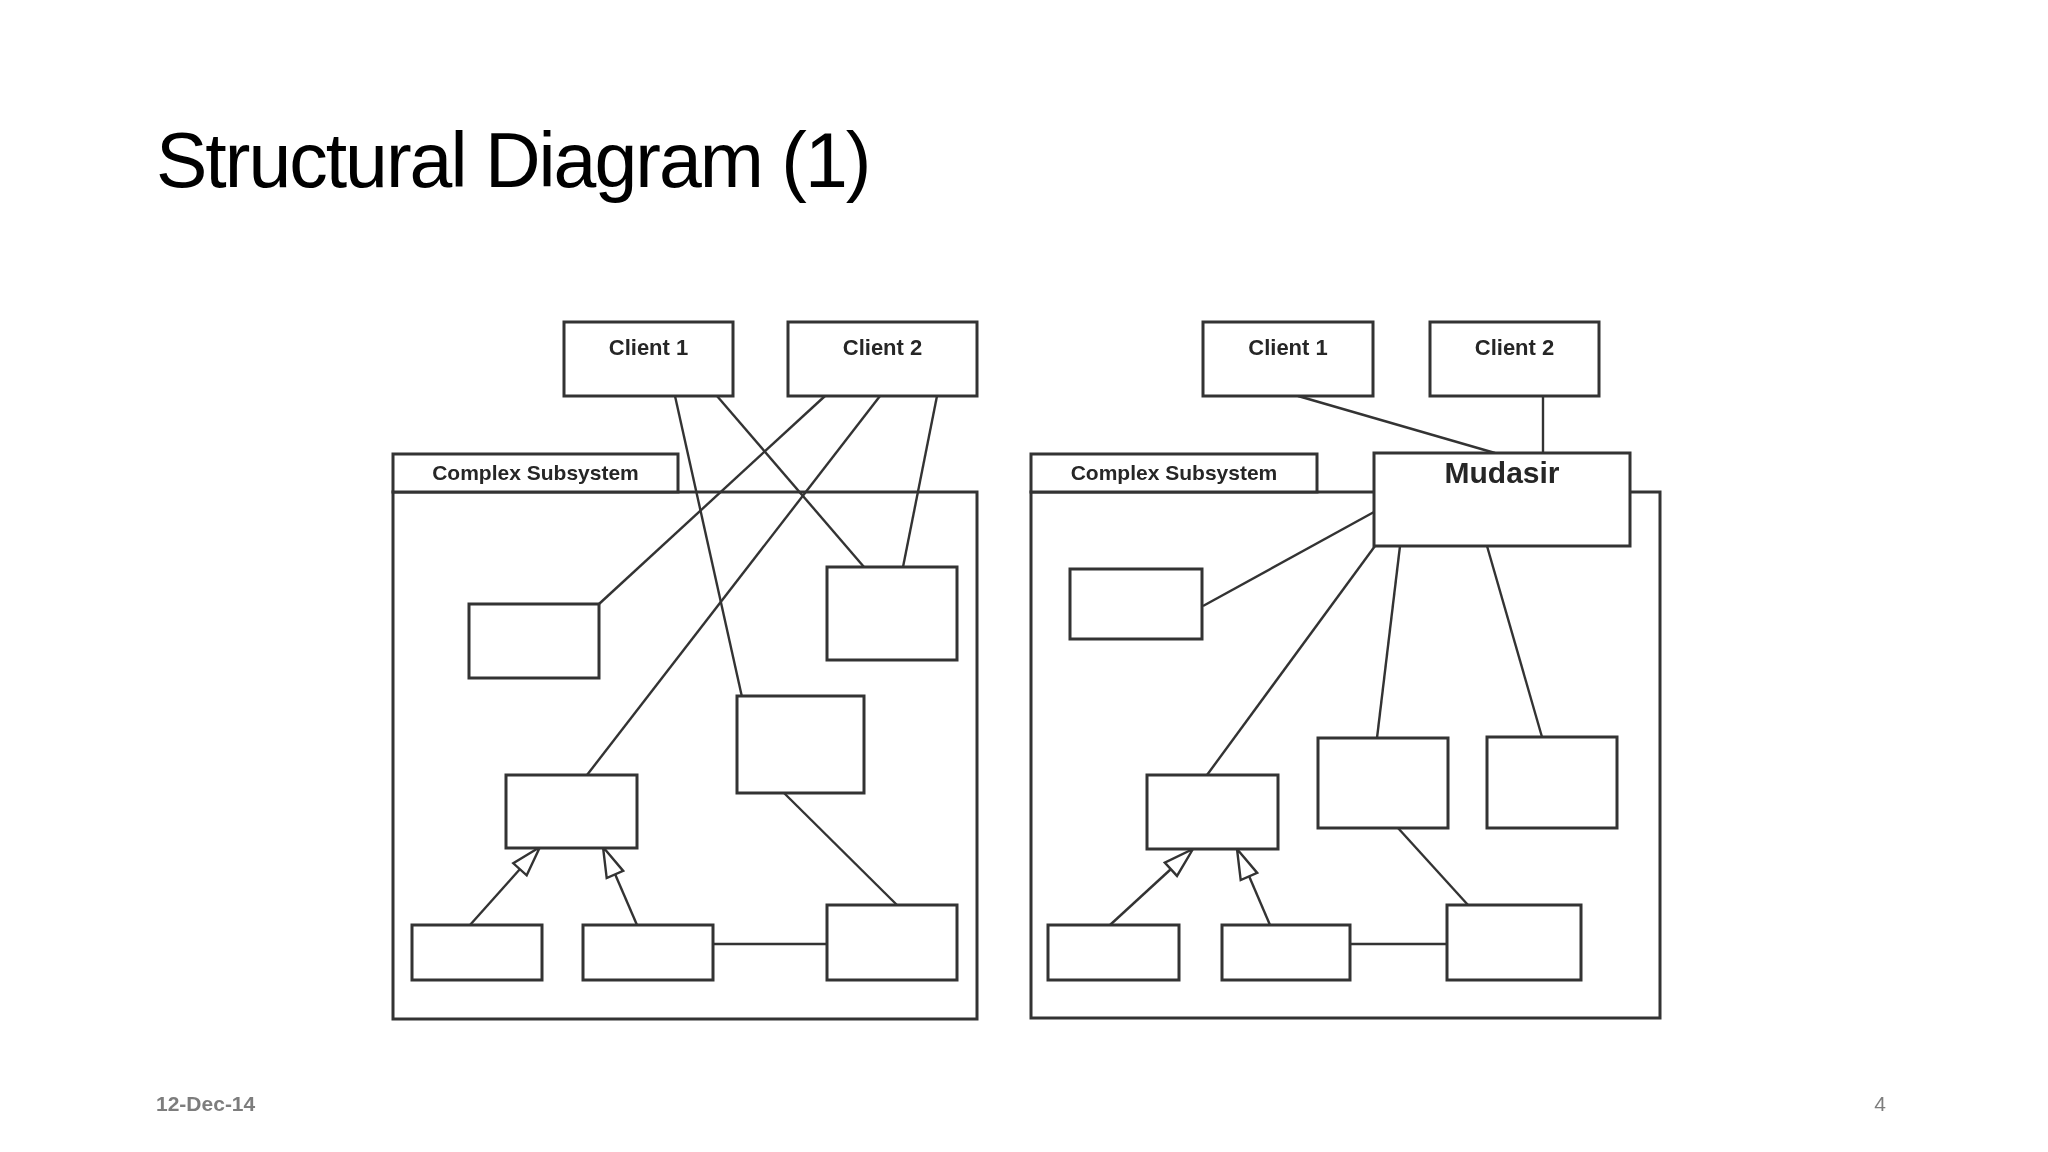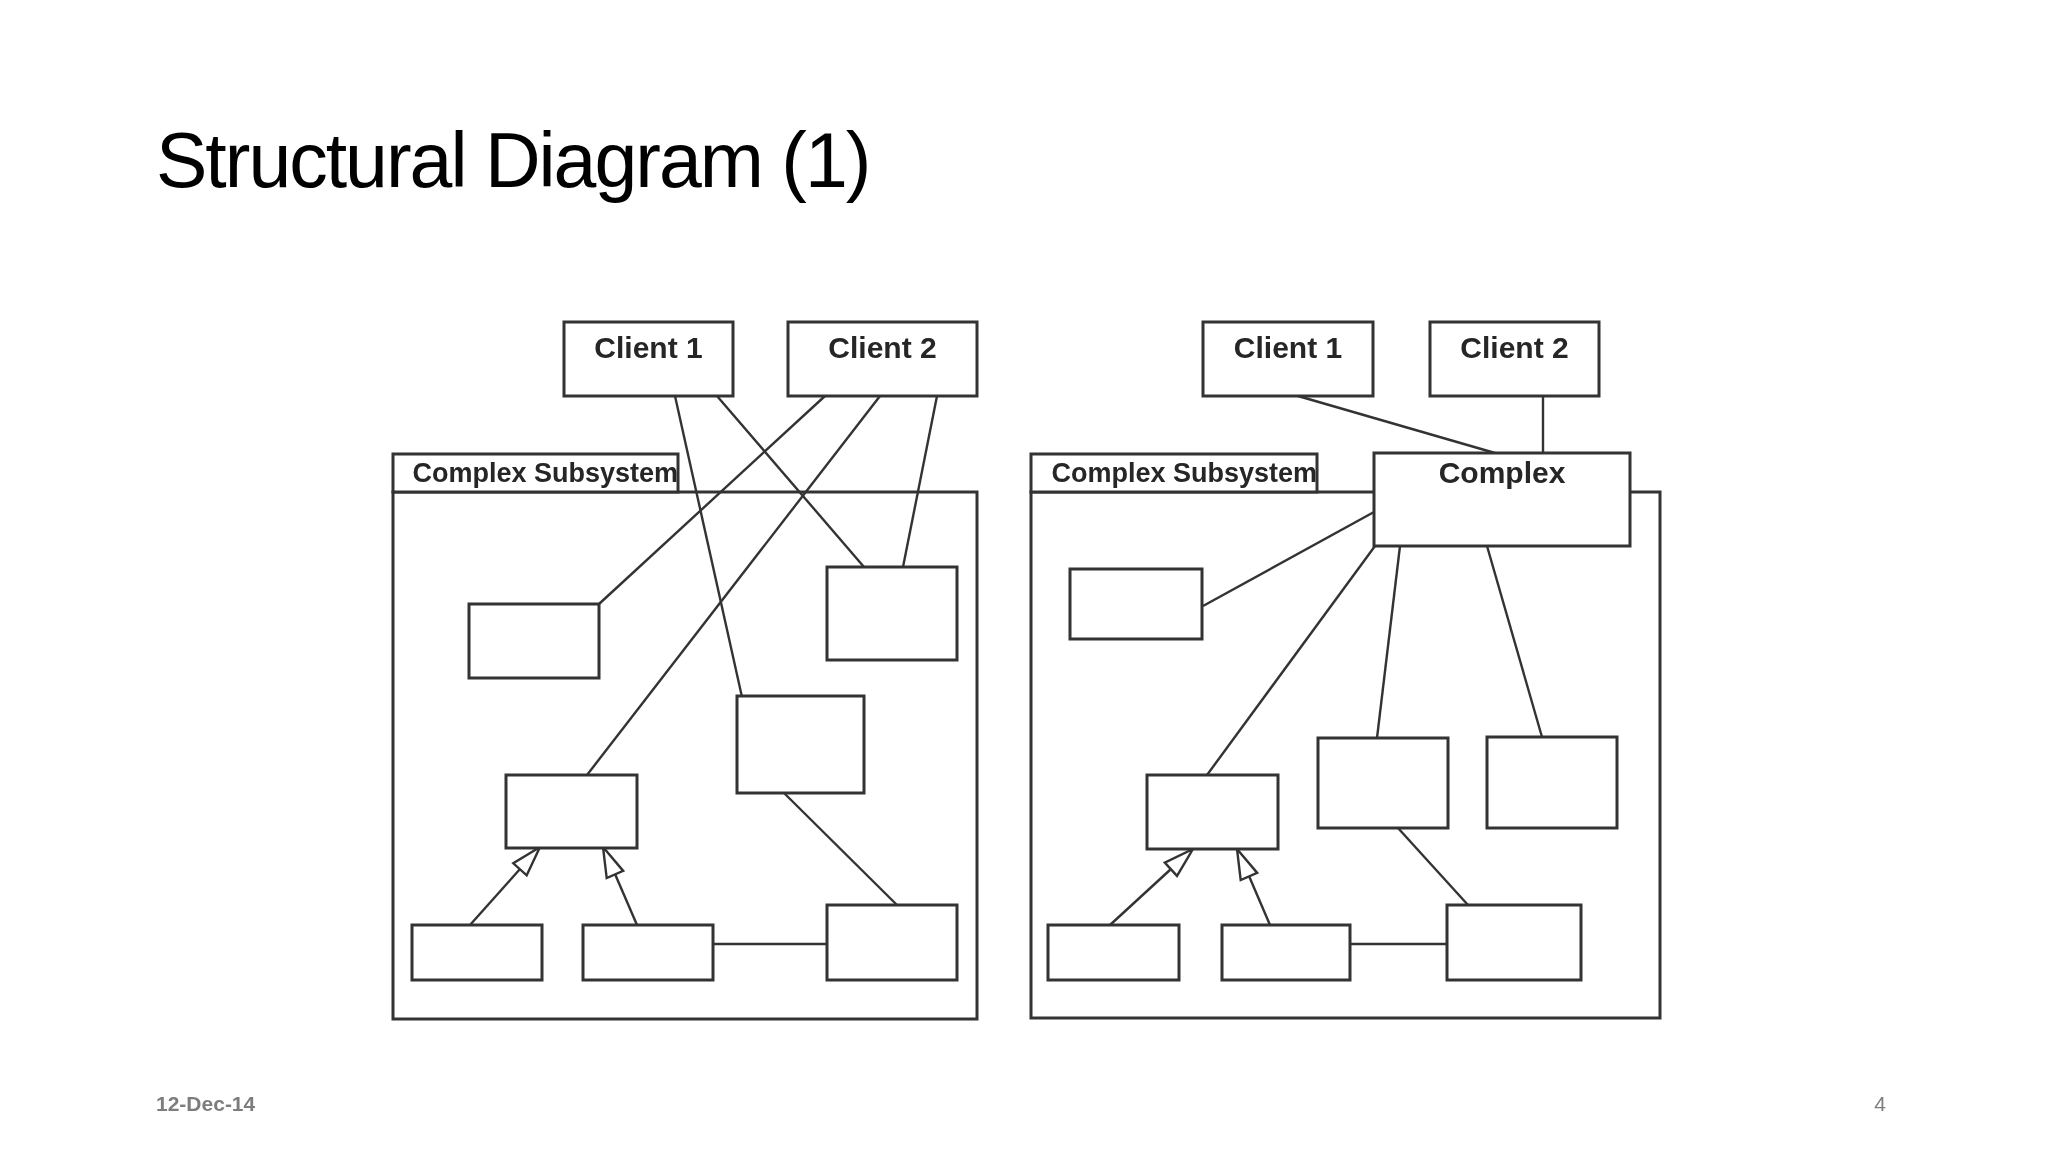--- a/index.html
+++ b/index.html
@@ -26,22 +26,22 @@
   }
   svg.diagram-layer polygon.inherit-head {
     fill: #ffffff; stroke: var(--line-color, #333333); stroke-width: 2.4px;
   }
 
   .box-label {
     position: absolute; text-align: center;
     color: var(--text-color, #262626);
     font-weight: 600; white-space: nowrap;
   }
-  .client-label  { font-size: 30px; height: 36px; line-height: 36px; }
-  .subsys-label  { font-size: 27px; height: 38px; line-height: 38px; text-align: right; }
+  .client-label  { font-size: 22px; height: 36px; line-height: 36px; }
+  .subsys-label  { font-size: 21px; height: 38px; line-height: 38px; }
   .facade-label  { font-size: 30px; height: 38px; line-height: 38px; }
 
   .footer-item {
     position: absolute; top: 1092px; font-size: 21px;
     color: #7d7d7d; white-space: nowrap;
   }
   .footer-date   { left: 156px; font-weight: bold; }
   .footer-author { left: 0; width: 100%; text-align: center; }
   .footer-page   { left: 1856px; width: 48px; text-align: center; }
 </style>
@@ -121,18 +121,18 @@
     </g>
   </svg>
 
   <div class="box-label client-label" style="left:564px; top:330px; width:169px;">Client 1</div>
   <div class="box-label client-label" style="left:788px; top:330px; width:189px;">Client 2</div>
   <div class="box-label subsys-label" style="left:393px; top:454px; width:285px;">Complex Subsystem</div>
 
   <div class="box-label client-label" style="left:1203px; top:330px; width:170px;">Client 1</div>
   <div class="box-label client-label" style="left:1430px; top:330px; width:169px;">Client 2</div>
   <div class="box-label subsys-label" style="left:1031px; top:454px; width:286px;">Complex Subsystem</div>
-  <div class="box-label facade-label" style="left:1374px; top:454px; width:256px;">Complex</div>
+  <div class="box-label facade-label" style="left:1374px; top:454px; width:256px;">Mudasir</div>
 
   <div class="footer-item footer-date">12-Dec-14</div>
   <div class="footer-item footer-page">4</div>
 
 </div>
 
 </body></html>

